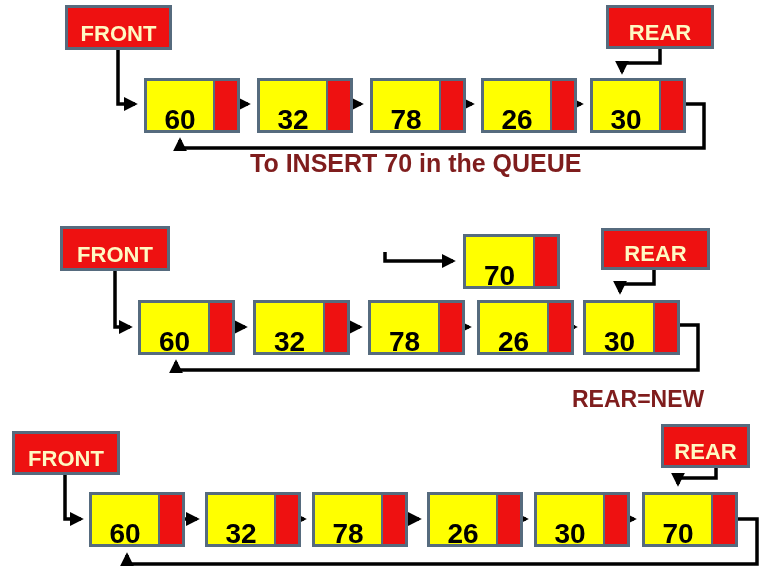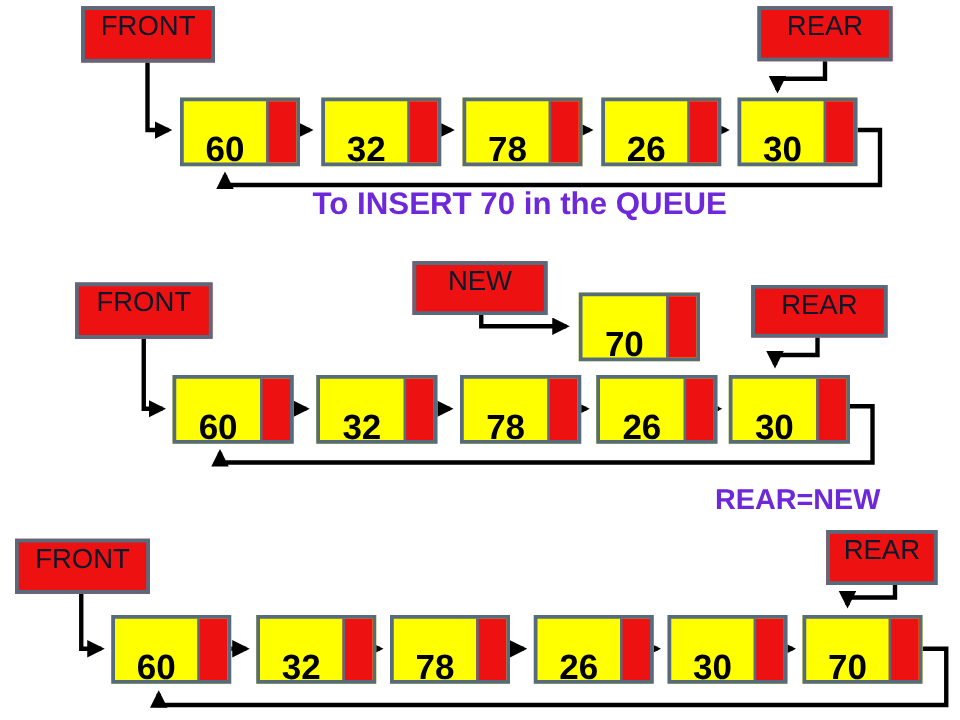--- a/index.html
+++ b/index.html
@@ -26,25 +26,25 @@
   .node .val{
     flex:1;display:flex;align-items:center;justify-content:center;
     font-weight:700;font-size:28px;color:#000;margin-top:28px;
   }
   .node .link{
     width:22px;background:var(--red);border-left:2px solid var(--slate);
   }
   .labelbox{
     position:absolute;box-sizing:border-box;
     background:var(--red);border:3px solid var(--slate);
-    display:flex;align-items:flex-start;justify-content:center;
-    font-weight:400;font-size:22px;color:#0f172a;
+    display:flex;align-items:flex-end;justify-content:center;
+    font-weight:700;font-size:22px;color:#fef9c3;
   }
   .cap{
-    position:absolute;font-weight:700;font-size:23px;color:#6d28d9;white-space:nowrap;
+    position:absolute;font-weight:700;font-size:23px;color:#7f1d1d;white-space:nowrap;
   }
   .cap-title{font-size:25px;text-align:center;}
 </style>
 </head>
 <body>
 
 <div class="canvas">
 
   <svg class="wires" viewBox="0 0 768 576">
     <defs>
@@ -106,23 +106,20 @@
   <div class="node" style="left:590px;top:78px;width:96px;">
     <div class="val">30</div>
     <div class="link"></div>
   </div>
 
   <div class="cap cap-title" style="left:250px;top:149px;width:325px;">To INSERT 70 in the QUEUE</div>
 
   <div class="labelbox" style="left:60px;top:226px;width:110px;height:45px;">
     <span>FRONT</span>
   </div>
-  <div class="labelbox" style="left:330px;top:209px;width:108px;height:43px;">
-    <span>NEW</span>
-  </div>
   <div class="labelbox" style="left:601px;top:228px;width:109px;height:42px;">
     <span>REAR</span>
   </div>
 
   <div class="node" style="left:463px;top:234px;width:97px;">
     <div class="val">70</div>
     <div class="link"></div>
   </div>
 
   <div class="node" style="left:138px;top:300px;width:97px;">

